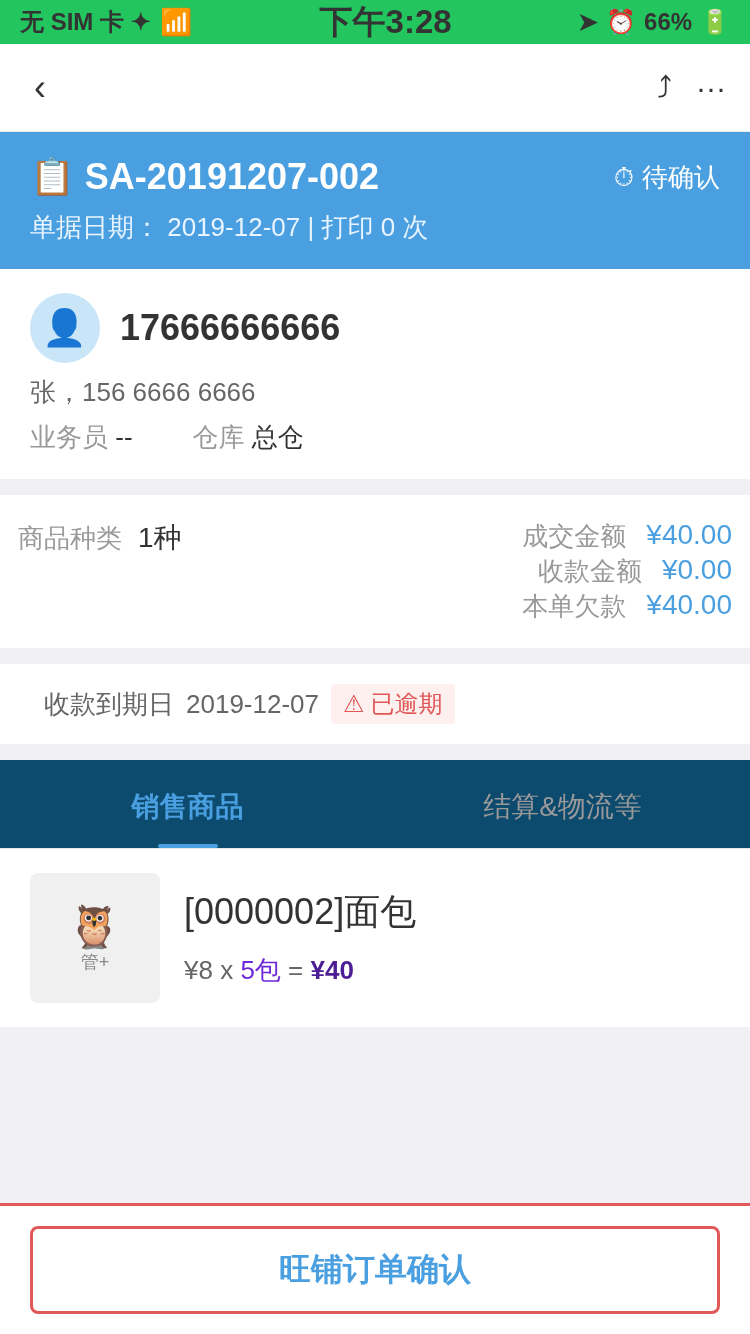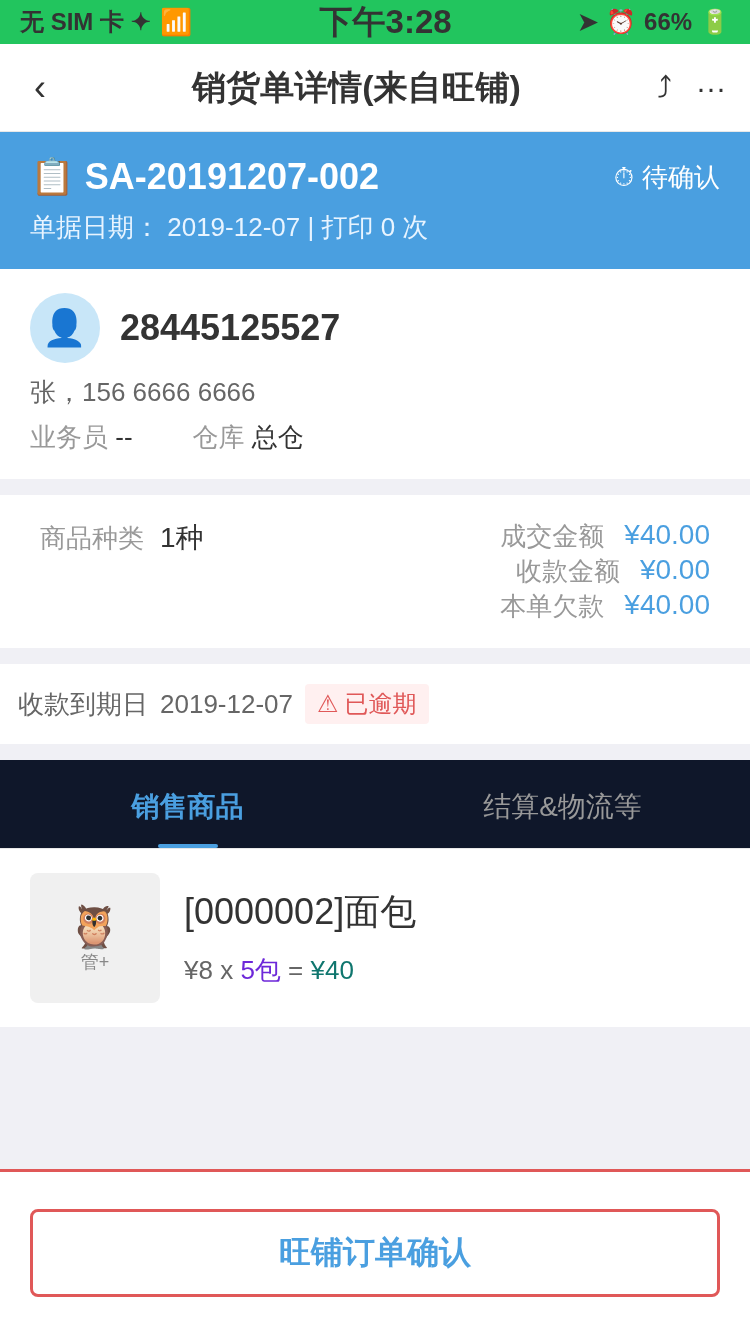--- a/index.html
+++ b/index.html
@@ -134,21 +134,21 @@
       color: #666;
       align-items: center;
     }
     .meta-label { color: #999; }
     .meta-value { color: #333; }
 
     
     .summary-card {
       background: #fff;
       margin-bottom: 16px;
-      padding: 24px 40px;
+      padding: 24px 18px;
     }
     .summary-row {
       display: flex;
       justify-content: space-between;
       align-items: flex-start;
     }
     .summary-left {
       display: flex;
       align-items: center;
       gap: 16px;
@@ -167,21 +167,21 @@
       justify-content: space-between;
       gap: 20px;
       font-size: 26px;
     }
     .amount-label { color: #999; }
     .amount-value-blue { color: #4a9fe0; font-size: 28px; }
 
     
     .due-date-card {
       background: #fff;
-      padding: 20px 18px;
+      padding: 20px 44px;
       margin-bottom: 16px;
       display: flex;
       align-items: center;
       gap: 12px;
       font-size: 26px;
       color: #666;
       text-align: right;
     }
     .overdue-badge {
       display: flex;
@@ -189,21 +189,21 @@
       gap: 6px;
       color: #e05858;
       font-size: 24px;
       background: #fff0f0;
       padding: 4px 12px;
       border-radius: 4px;
     }
 
     
     .tabs-container {
-      background: #0f172a;
+      background: #0c4a6e;
       display: flex;
       border-bottom: 1px solid #e8e8e8;
       margin-bottom: 0;
     }
     .tab {
       flex: 1;
       text-align: center;
       padding: 28px 0 22px;
       font-size: 28px;
       color: #999;
@@ -252,37 +252,37 @@
     .product-name {
       font-size: 36px;
       color: #333;
       margin-bottom: 16px;
     }
     .product-price {
       font-size: 26px;
       color: #666;
     }
     .product-price .qty { color: #6d28d9; }
-    .product-price .total { color: #0f766e; font-weight: 400; }
+    .product-price .total { color: #4c1d95; font-weight: 700; }
 
     
     .content-area {
       background: #f0f0f5;
       min-height: 300px;
       padding-bottom: 140px;
     }
 
     
     .bottom-bar {
       position: fixed;
       bottom: 0;
       left: 0;
       width: 750px;
       background: #fff;
-      padding: 37px 30px;
+      padding: 20px 30px;
       border-top: 3px solid #e05858;
     }
     .confirm-btn {
       width: 100%;
       height: 88px;
       background: #fff;
       border: 3px solid #e05858;
       border-radius: 8px;
       color: #4a9fe0;
       font-size: 32px;
@@ -308,21 +308,20 @@
   <div class="status-right">
     <span>➤</span>
     <span>⏰</span>
     <span>66%</span>
     <span>🔋</span>
   </div>
 </div>
 
 <div class="nav-bar">
   <span class="nav-back">‹</span>
-  <span class="nav-title">销货单详情(来自旺铺)</span>
   <div class="nav-actions">
     <span class="nav-action-icon">⤴</span>
     <span class="nav-action-icon">···</span>
   </div>
 </div>
 
 <div class="order-header">
   <div class="order-header-row1">
     <div class="order-id">
       <span>📋</span>
@@ -338,21 +337,21 @@
     <span>2019-12-07</span>
     <span>| 打印 0 次</span>
   </div>
 </div>
 
 <div class="card">
   <div class="customer-row">
     <div class="avatar">
       <span>👤</span>
     </div>
-    <span class="customer-phone">28445125527</span>
+    <span class="customer-phone">17666666666</span>
   </div>
   <div class="customer-info">张，156 6666 6666</div>
   <div class="customer-meta">
     <div>
       <span class="meta-label">业务员</span>
       <span> </span>
       <span class="meta-value">--</span>
     </div>
     <div>
       <span class="meta-label">仓库</span>

